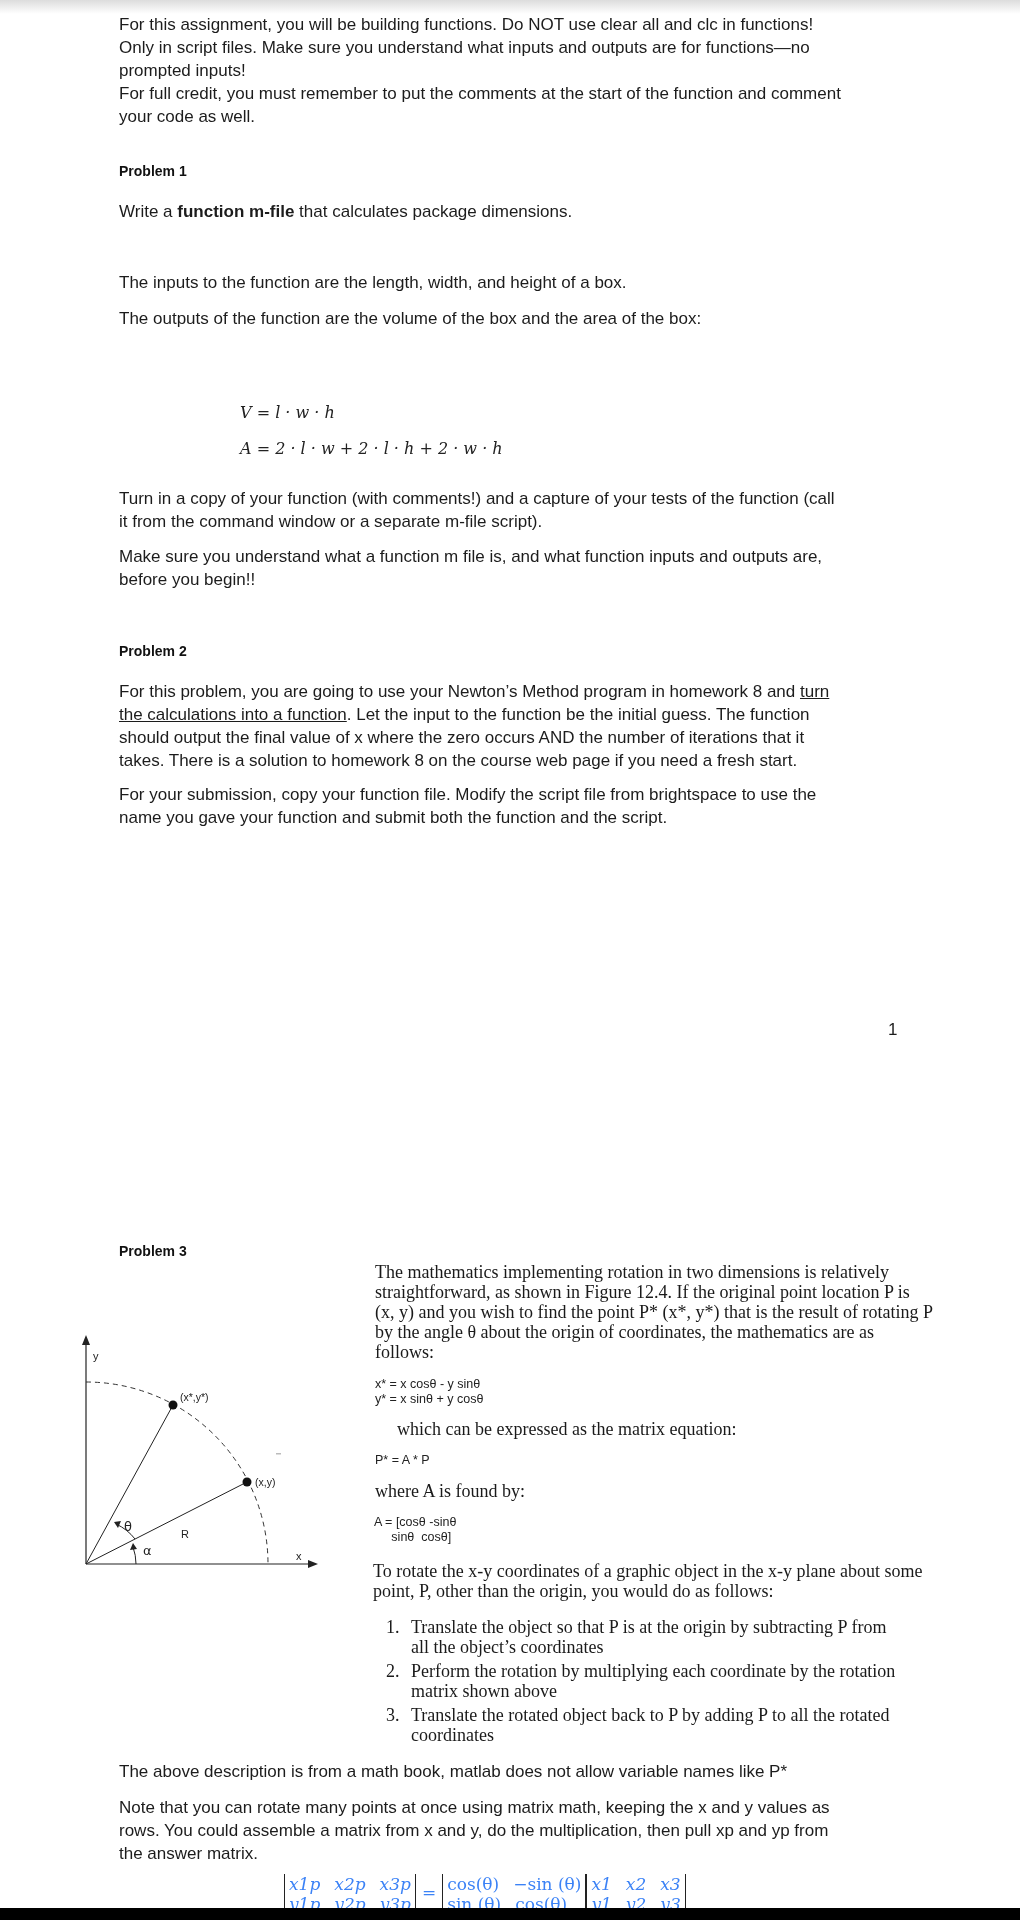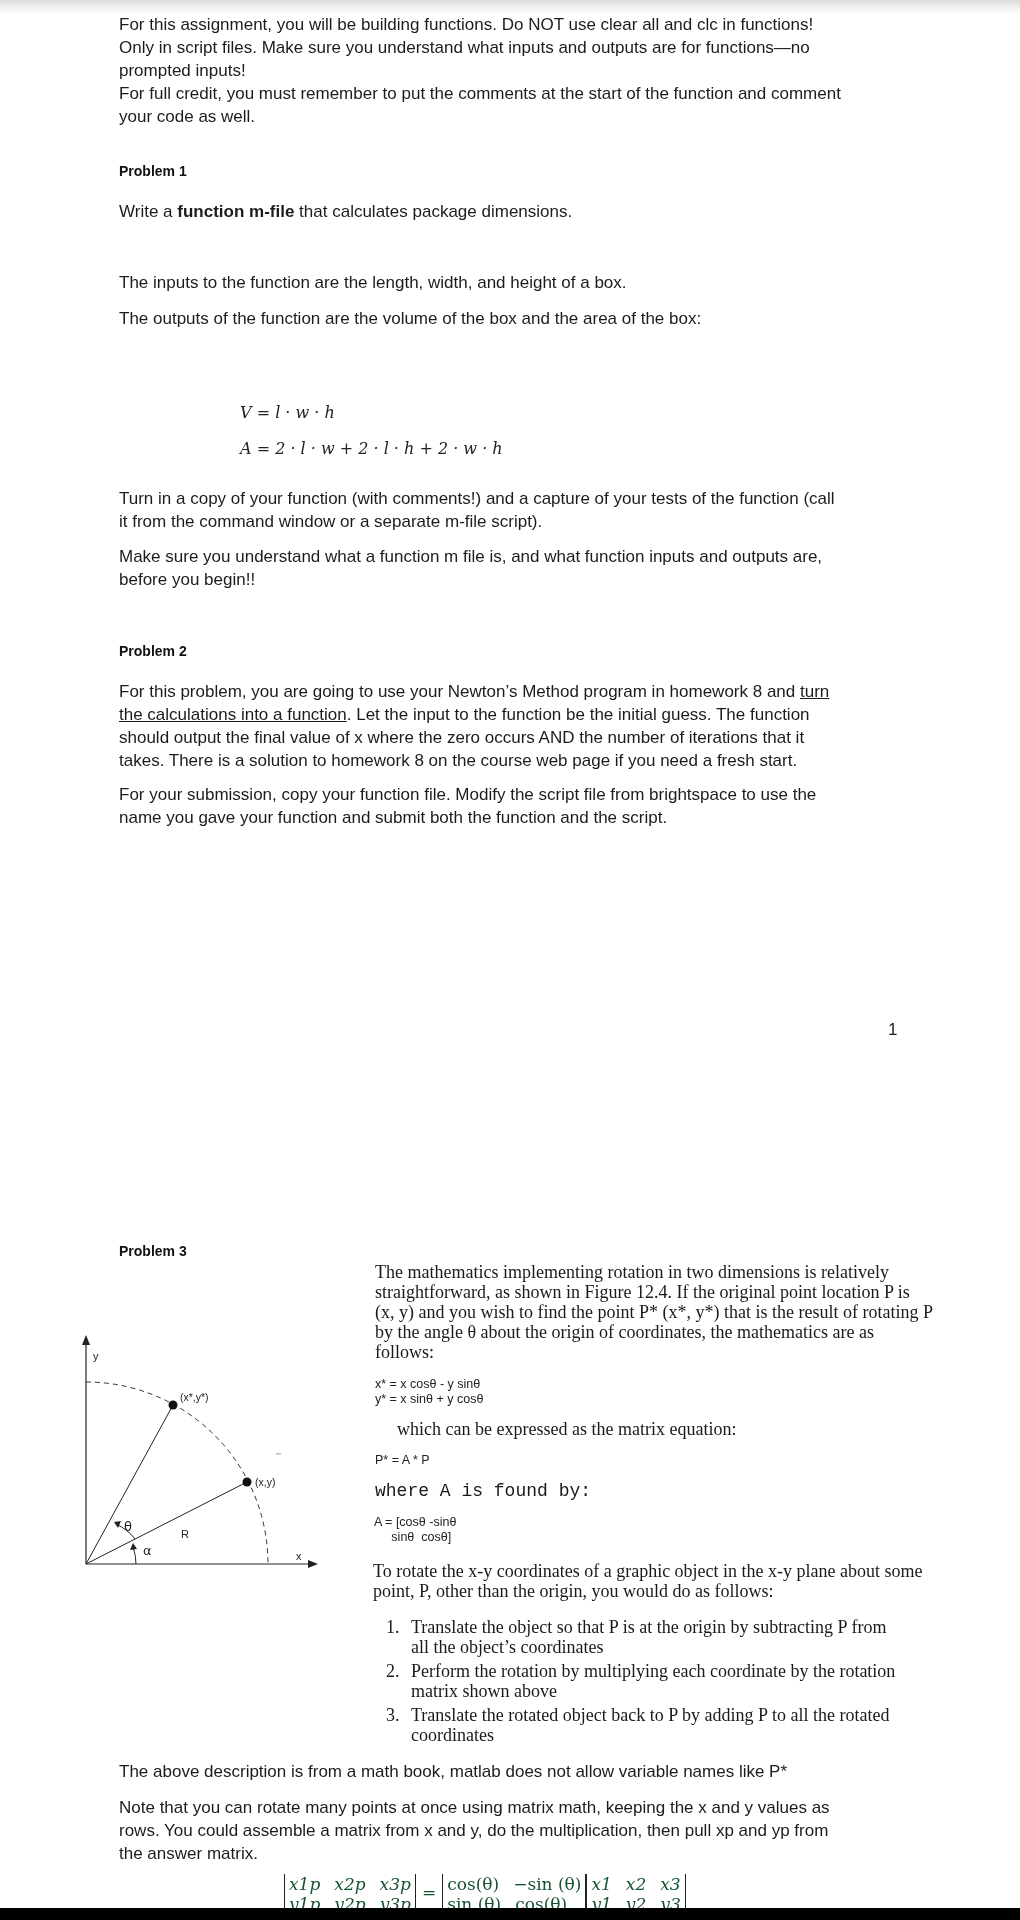--- a/index.html
+++ b/index.html
@@ -17,21 +17,21 @@
   .p { position: absolute; left: 119px; width: 800px; margin: 0; }
   .heading { font-family: "Liberation Sans", sans-serif; font-weight: bold; font-size: 14px; color: #111; }
   .eq { font-family: "DejaVu Serif", serif; font-style: italic; font-size: 16px; color: #222; margin-top: 24px; }
   .serif { font-family: "Liberation Serif", serif; font-size: 18px; line-height: 20px; color: #1a1a1a; }
   .mono { font-family: Liberation Sans, sans-serif; font-size: 12.5px; line-height: 15px; color: #222; white-space: pre; }
   .u { text-decoration: underline; }
   .ol { position: absolute; left: 386px; width: 560px; }
   .li { position: relative; padding-left: 25px; margin-bottom: 4px; }
   .li .num { position: absolute; left: 0; top: 0; }
   .bottombar { position: absolute; left: 0; top: 1908px; width: 1020px; height: 12px; background: #000; }
-  .matrix { position: absolute; left: 284px; top: 1874px; font-family: "DejaVu Serif", serif; font-size: 17px; color: #14532d; white-space: nowrap; height: 34px; overflow: hidden; }
+  .matrix { position: absolute; left: 284px; top: 1874px; font-family: "DejaVu Serif", serif; font-size: 17px; color: #3b82f6; white-space: nowrap; height: 34px; overflow: hidden; }
   .matrix .blk { display: inline-block; vertical-align: top; border-left: 1.5px solid #222; border-right: 1.5px solid #222; padding: 0 4px; line-height: 20px; position: relative; }
   .matrix .row { display: block; }
   .matrix .row span { display: inline-block; margin-right: 14px; font-style: italic; }
   .matrix .row span:last-child { margin-right: 0; }
   .matrix .eqs { display: inline-block; vertical-align: top; margin: 8px 6px 0 6px; }
   .matrix .blk.m2 .row span { font-style: normal; }
 </style>
 </head>
 <body>
 
@@ -116,21 +116,21 @@
   <div>The mathematics implementing rotation in two dimensions is relatively</div>
   <div>straightforward, as shown in Figure 12.4. If the original point location P is</div>
   <div>(x, y) and you wish to find the point P* (x*, y*) that is the result of rotating P</div>
   <div>by the angle θ about the origin of coordinates, the mathematics are as</div>
   <div>follows:</div>
 </div>
 <div class="abs mono" style="left:375px; top:1377px;">x* = x cosθ - y sinθ
 y* = x sinθ + y cosθ</div>
 <div class="abs serif" style="left:397px; top:1419px;">which can be expressed as the matrix equation:</div>
 <div class="abs mono" style="left:375px; top:1453px;">P* = A * P</div>
-<div class="abs serif" style="left:375px; top:1481px;font-family:Liberation Mono, monospace;">where A is found by:</div>
+<div class="abs serif" style="left:375px; top:1481px;">where A is found by:</div>
 <div class="abs mono" style="left:374px; top:1515px;">A = [cosθ -sinθ
      sinθ  cosθ]</div>
 
 <div class="abs serif" style="left:373px; top:1561px; width:600px;">
   <div>To rotate the x-y coordinates of a graphic object in the x-y plane about some</div>
   <div>point, P, other than the origin, you would do as follows:</div>
 </div>
 
 <div class="ol serif" style="top:1617px;">
   <div class="li">

